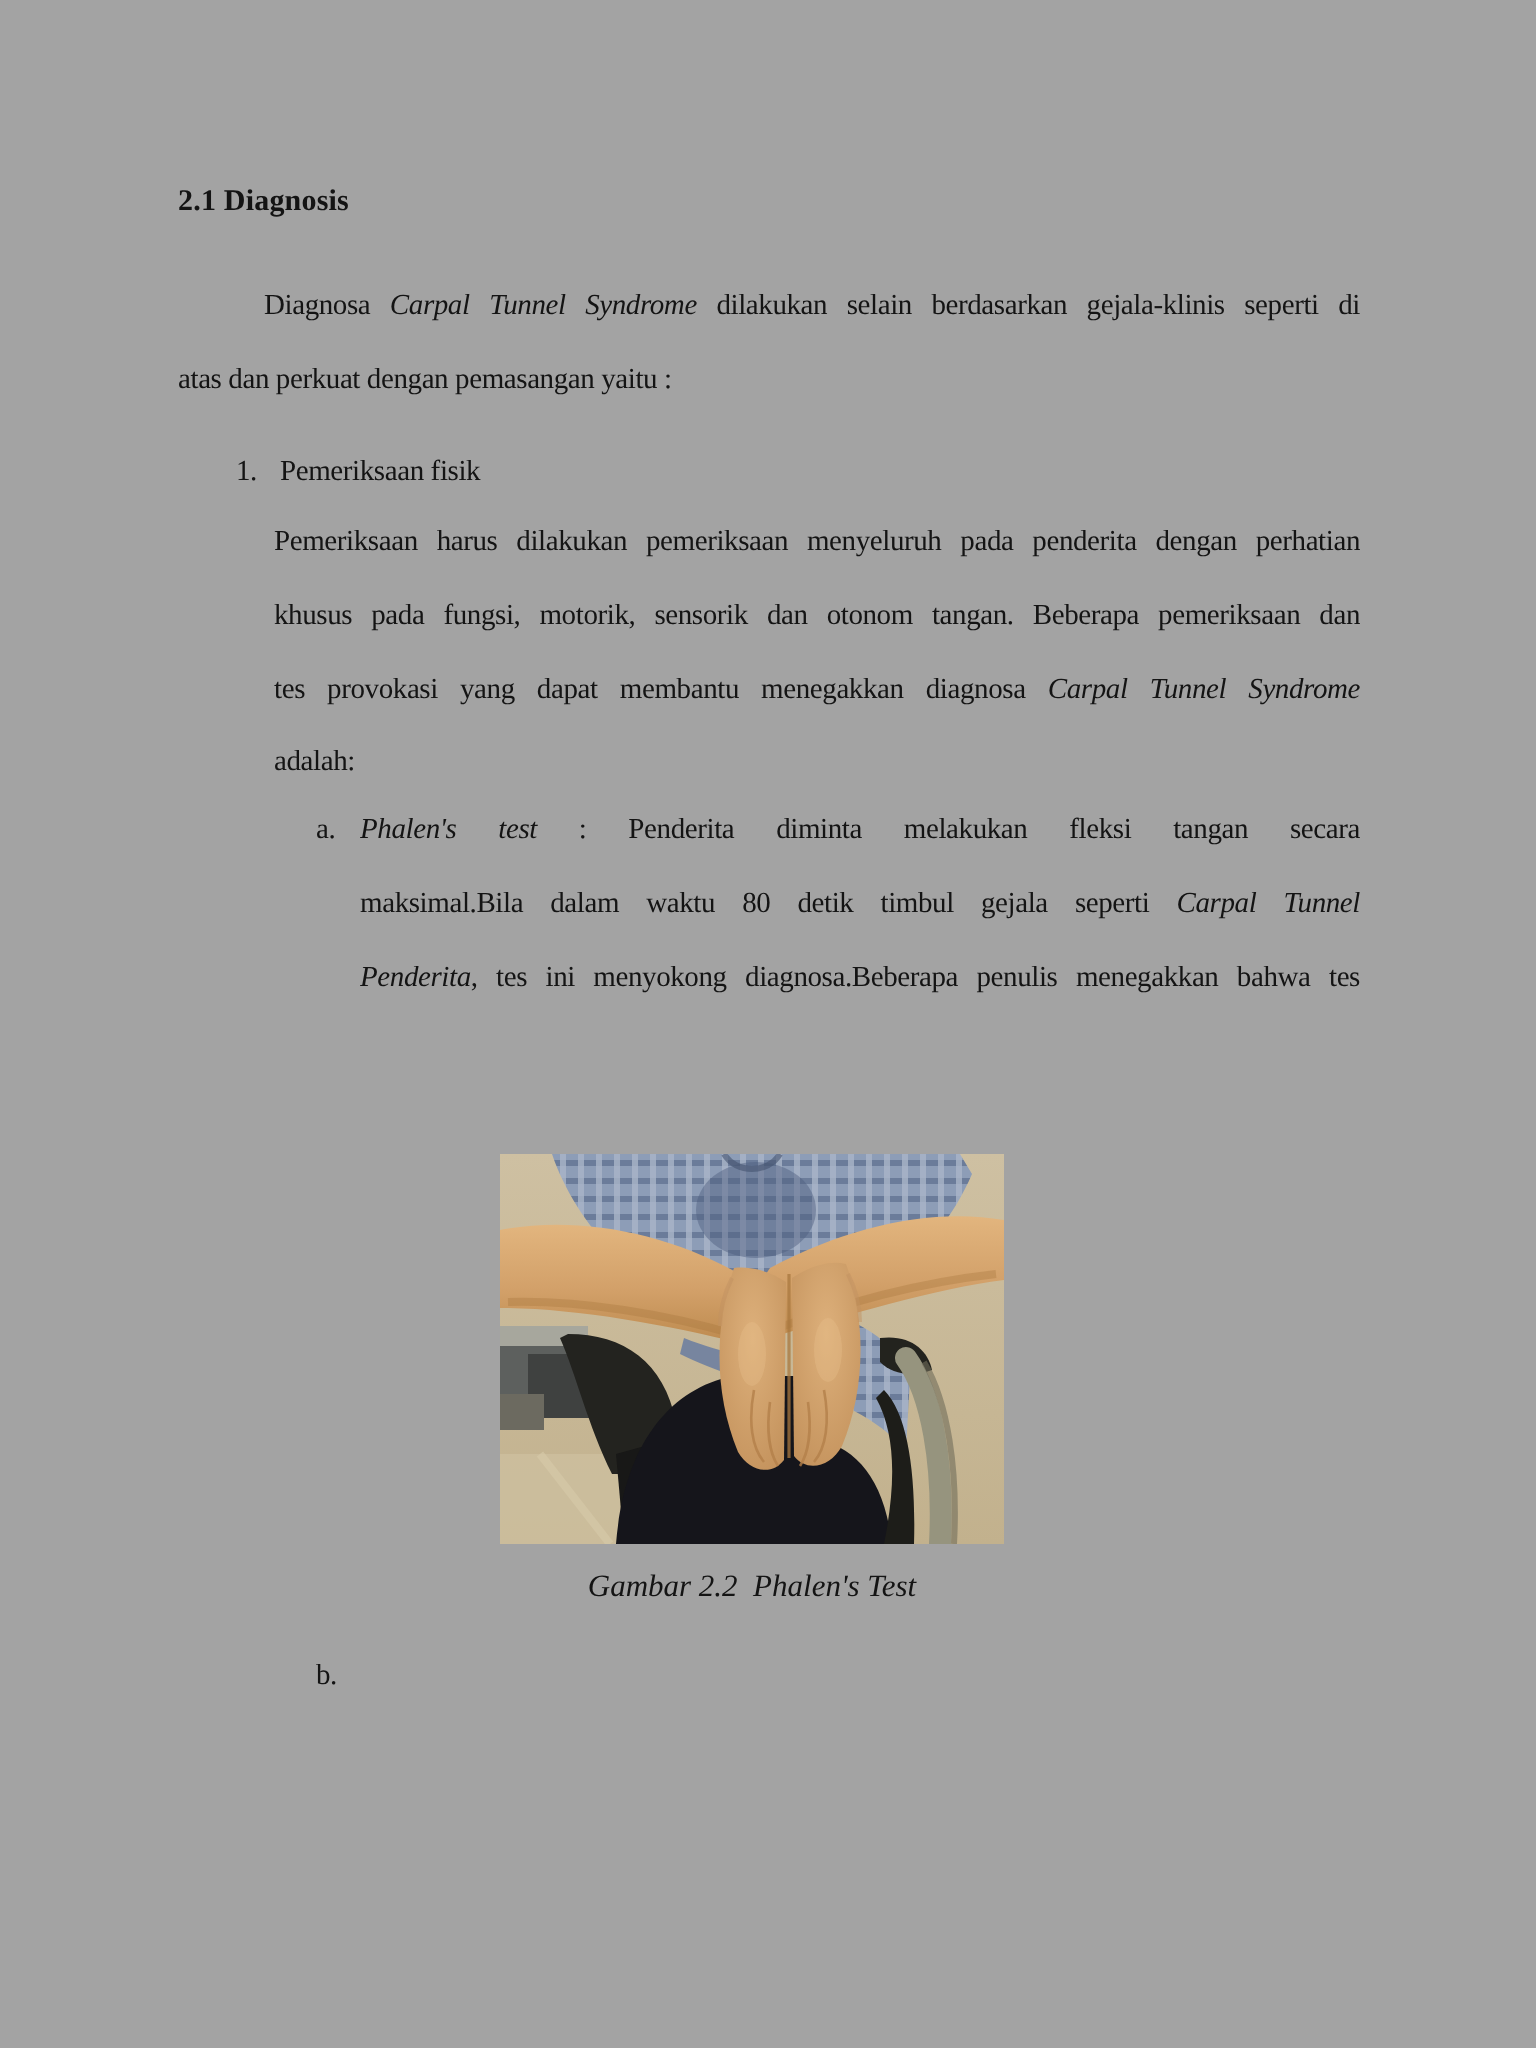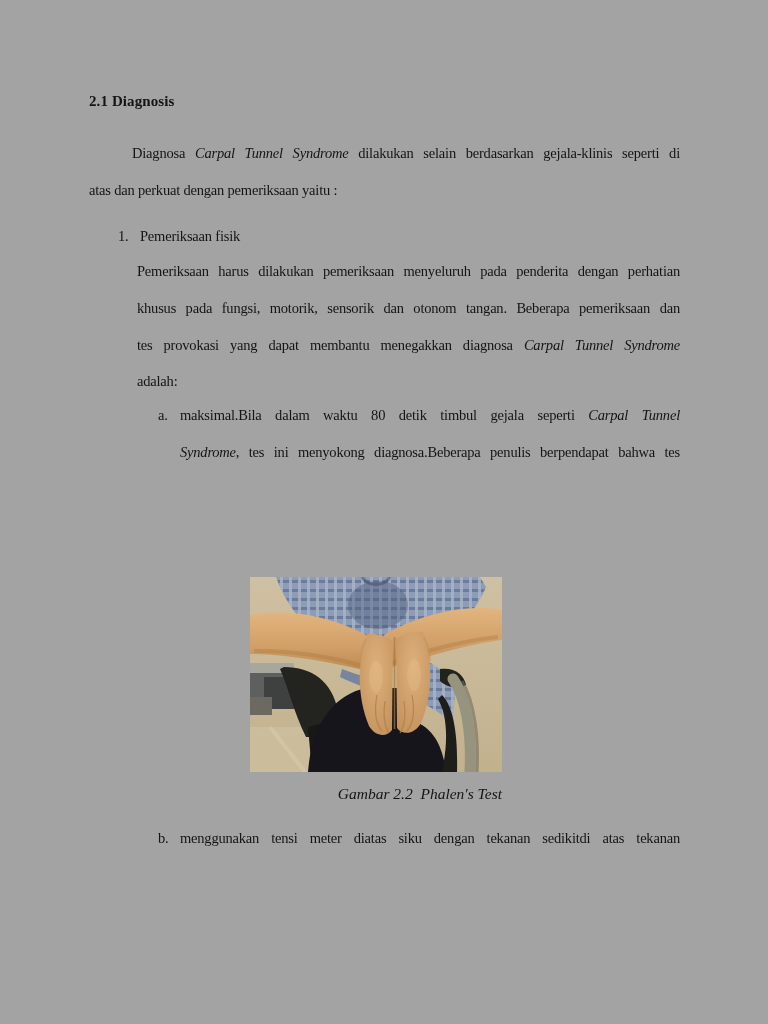--- a/index.html
+++ b/index.html
@@ -31,51 +31,52 @@
   }
   .indent1{padding-left:43px;box-sizing:border-box;}
   i{font-style:italic;}
   .figure{
     position:absolute;left:250px;top:577px;width:252px;height:195px;
   }
   .figure svg{display:block;width:252px;height:195px;}
   .caption{
     position:absolute;left:250px;top:776px;width:252px;
     height:36.8px;line-height:36.8px;
-    text-align:right;font-size:15.5px;font-style:italic;
+    text-align:center;font-size:15.5px;font-style:italic;
     white-space:pre;letter-spacing:0;
   }
 </style>
 </head>
 <body>
 
 <div class="page">
 
   <div class="heading">2.1 Diagnosis</div>
 
   <div class="tblock" style="left:89px;top:135px;width:591px;">
     <div class="jl indent1"><span>Diagnosa </span><i>Carpal Tunnel Syndrome</i><span> dilakukan selain berdasarkan gejala-klinis seperti di</span></div>
-    <div class="ll"><span>atas dan perkuat dengan pemeriksaan yaitu :</span></div>
+    <div class="ll"><span>atas dan perkuat dengan pemasangan yaitu :</span></div>
   </div>
 
   <div class="marker" style="left:118px;top:218px;">1.</div>
   <div class="tblock" style="left:140px;top:218px;width:540px;">
     <div class="ll">Pemeriksaan fisik</div>
   </div>
   <div class="tblock" style="left:137px;top:253px;width:543px;">
     <div class="jl"><span>Pemeriksaan harus dilakukan pemeriksaan menyeluruh pada penderita dengan perhatian</span></div>
     <div class="jl"><span>khusus pada fungsi, motorik, sensorik dan otonom tangan. Beberapa pemeriksaan dan</span></div>
     <div class="jl"><span>tes provokasi yang dapat membantu menegakkan diagnosa </span><i>Carpal Tunnel Syndrome</i></div>
     <div class="ll"><span>adalah:</span></div>
   </div>
 
   <div class="marker" style="left:158px;top:397px;">a.</div>
   <div class="tblock" style="left:180px;top:397px;width:500px;">
+    <div class="jl"><i>Phalen's test</i><span> : Penderita diminta melakukan fleksi tangan secara</span></div>
     <div class="jl"><span>maksimal.Bila dalam waktu 80 detik timbul gejala seperti </span><i>Carpal Tunnel</i></div>
-    <div class="jl"><i>Syndrome</i><span>, tes ini menyokong diagnosa.Beberapa penulis berpendapat bahwa tes</span></div>
+    <div class="jl"><i>Penderita</i><span>, tes ini menyokong diagnosa.Beberapa penulis menegakkan bahwa tes</span></div>
   </div>
 
   <div class="figure">
     <svg viewBox="0 0 252 195" xmlns="http://www.w3.org/2000/svg">
       <defs>
         <linearGradient id="bg" x1="0" y1="0" x2="0" y2="1">
           <stop offset="0" stop-color="#cec0a2"></stop>
           <stop offset="1" stop-color="#c2b18d"></stop>
         </linearGradient>
         <linearGradient id="skin" x1="0" y1="0" x2="0" y2="1">
@@ -136,16 +137,15 @@
       <path d="M174,60 C178,68 180,76 180,84" stroke="#c29262" stroke-width="2" fill="none" opacity="0.5"></path>
       <ellipse cx="126" cy="100" rx="7" ry="16" fill="#e7c08b" opacity="0.35"></ellipse>
       <ellipse cx="164" cy="98" rx="7" ry="16" fill="#e7c08b" opacity="0.35"></ellipse>
     </svg>
   </div>
 
   <div class="caption">Gambar 2.2  Phalen's Test</div>
 
   <div class="marker" style="left:158px;top:820px;">b.</div>
   <div class="tblock" style="left:180px;top:820px;width:500px;">
-    <div class="jl"><span>menggunakan tensi meter diatas siku dengan tekanan sedikitdi atas tekanan</span></div>
   </div>
 
 </div>
 
 </body></html>

